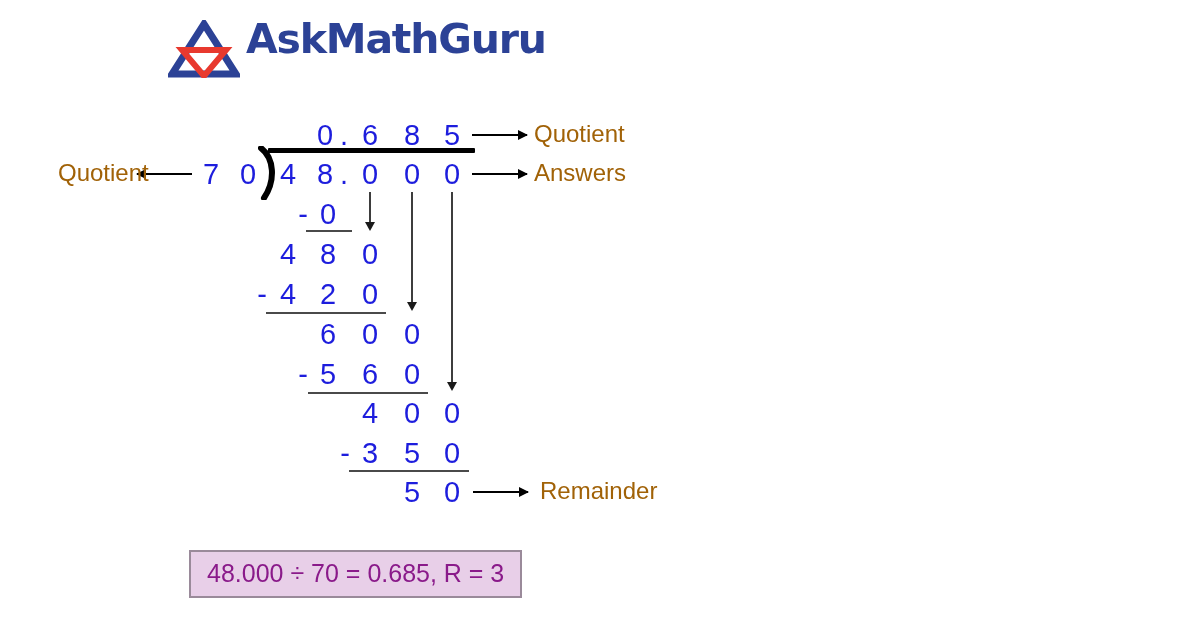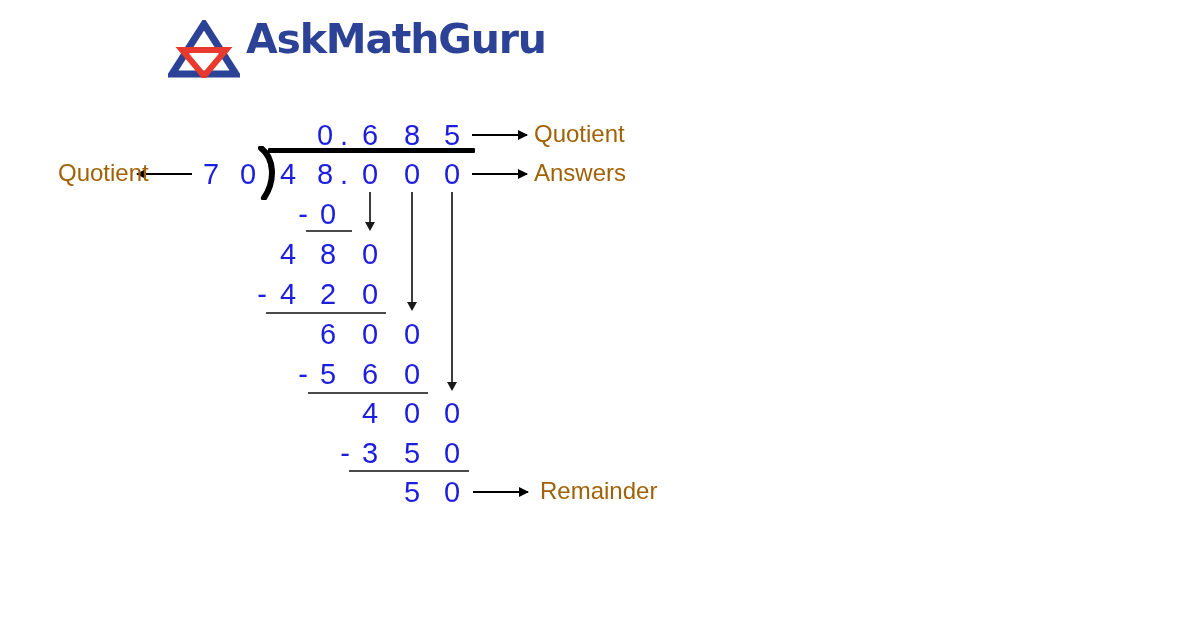--- a/index.html
+++ b/index.html
@@ -261,14 +261,15 @@
 
   <div class="harrow" style="left:472px; top:173px; width:55px;"></div>
   <div class="label" style="left:534px; top:160px;">Answers</div>
 
   <div class="harrow harrow-left" style="left:137px; top:173px; width:55px;"></div>
   <div class="label" style="left:58px; top:160px;">Quotient</div>
 
   <div class="harrow" style="left:473px; top:491px; width:55px;"></div>
   <div class="label" style="left:540px; top:478px;">Remainder</div>
 
+  <div id="result-box">48.000 ÷ 70 = 0.685, R = 3</div>
 
 </div>
 
 </body></html>

